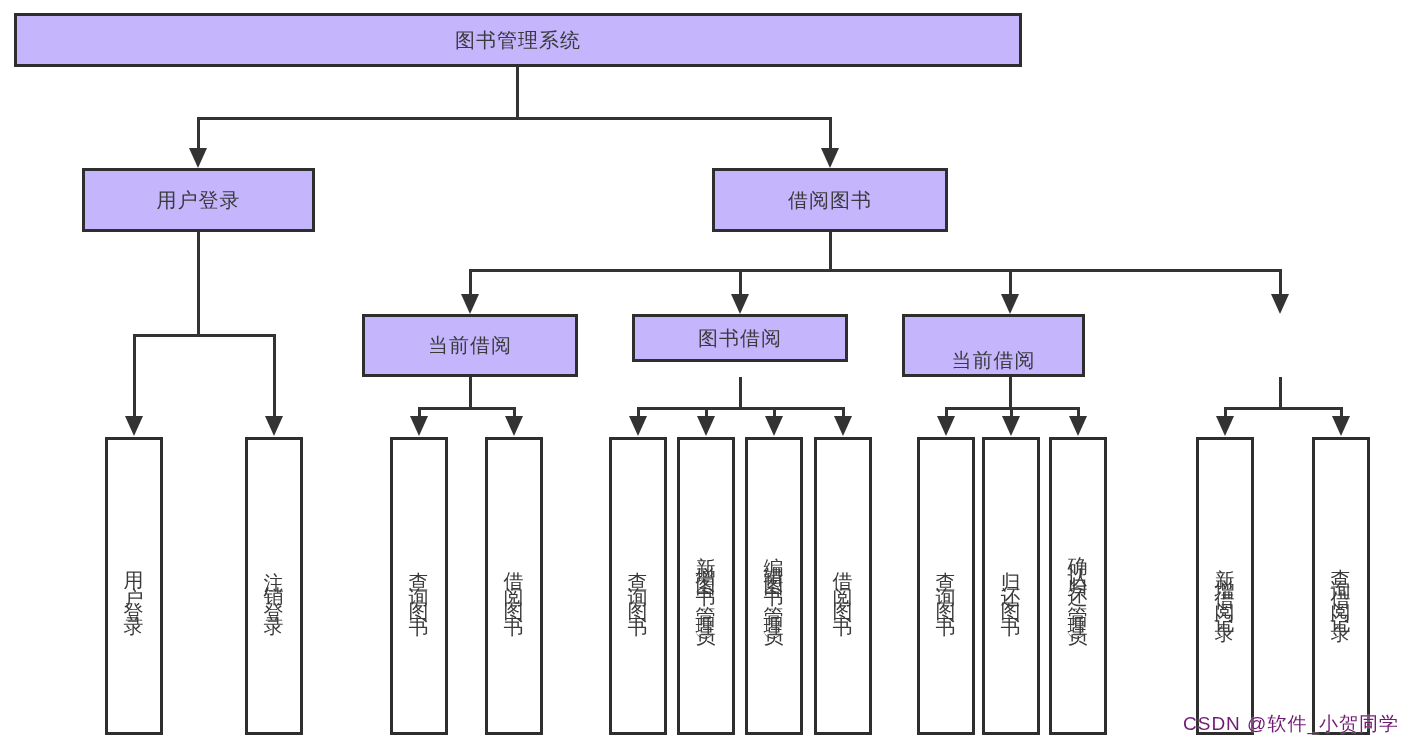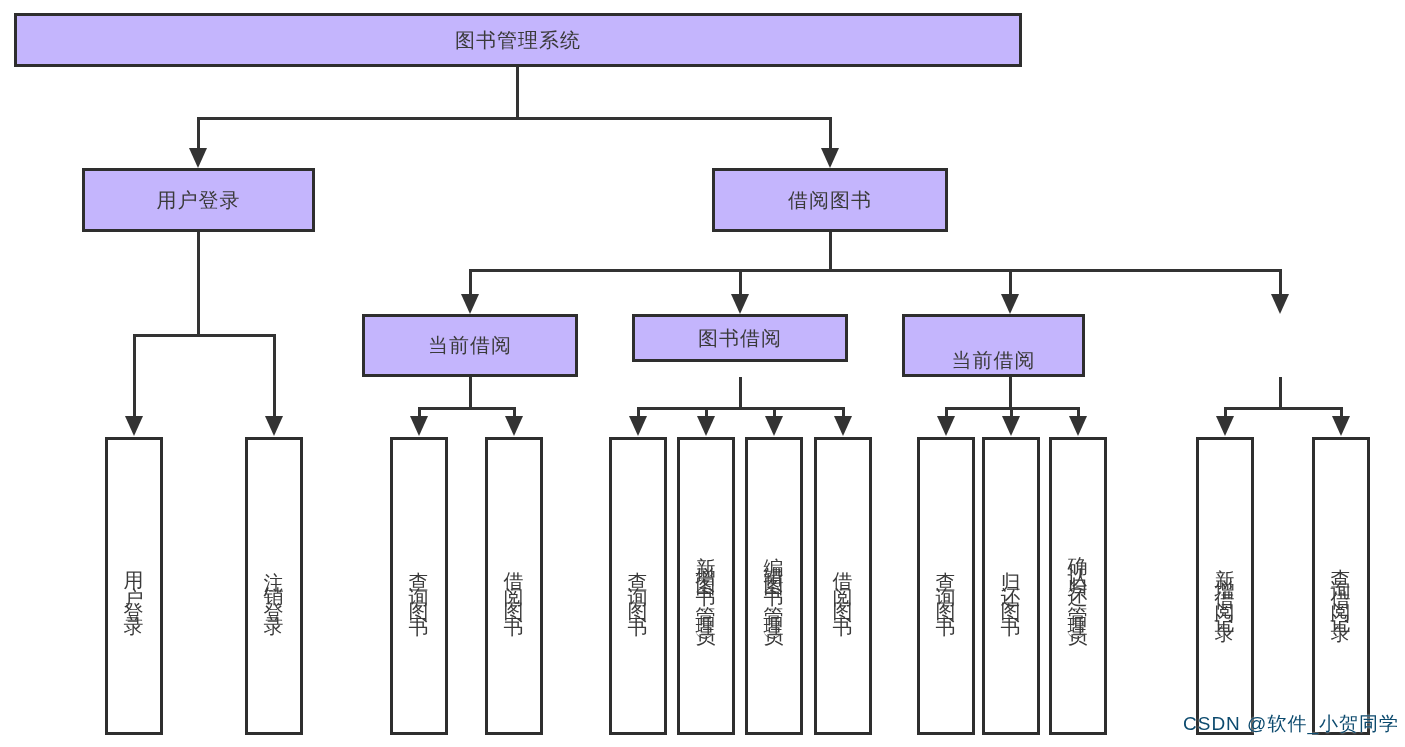--- a/index.html
+++ b/index.html
@@ -53,21 +53,21 @@
     width: 0; height: 0;
     border-left: 9px solid transparent;
     border-right: 9px solid transparent;
     border-top: 20px solid #333333;
   }
   .watermark {
     position: absolute;
     left: 1183px;
     top: 711px;
     font-size: 19px;
-    color: #0c4a6e;
+    color: #701a75;
     letter-spacing: 1px;
     white-space: nowrap;
     text-shadow: 0 0 2px #ffffff;
     z-index: 5;
   }
 </style>
 </head>
 <body>
 
 <div id="canvas">

